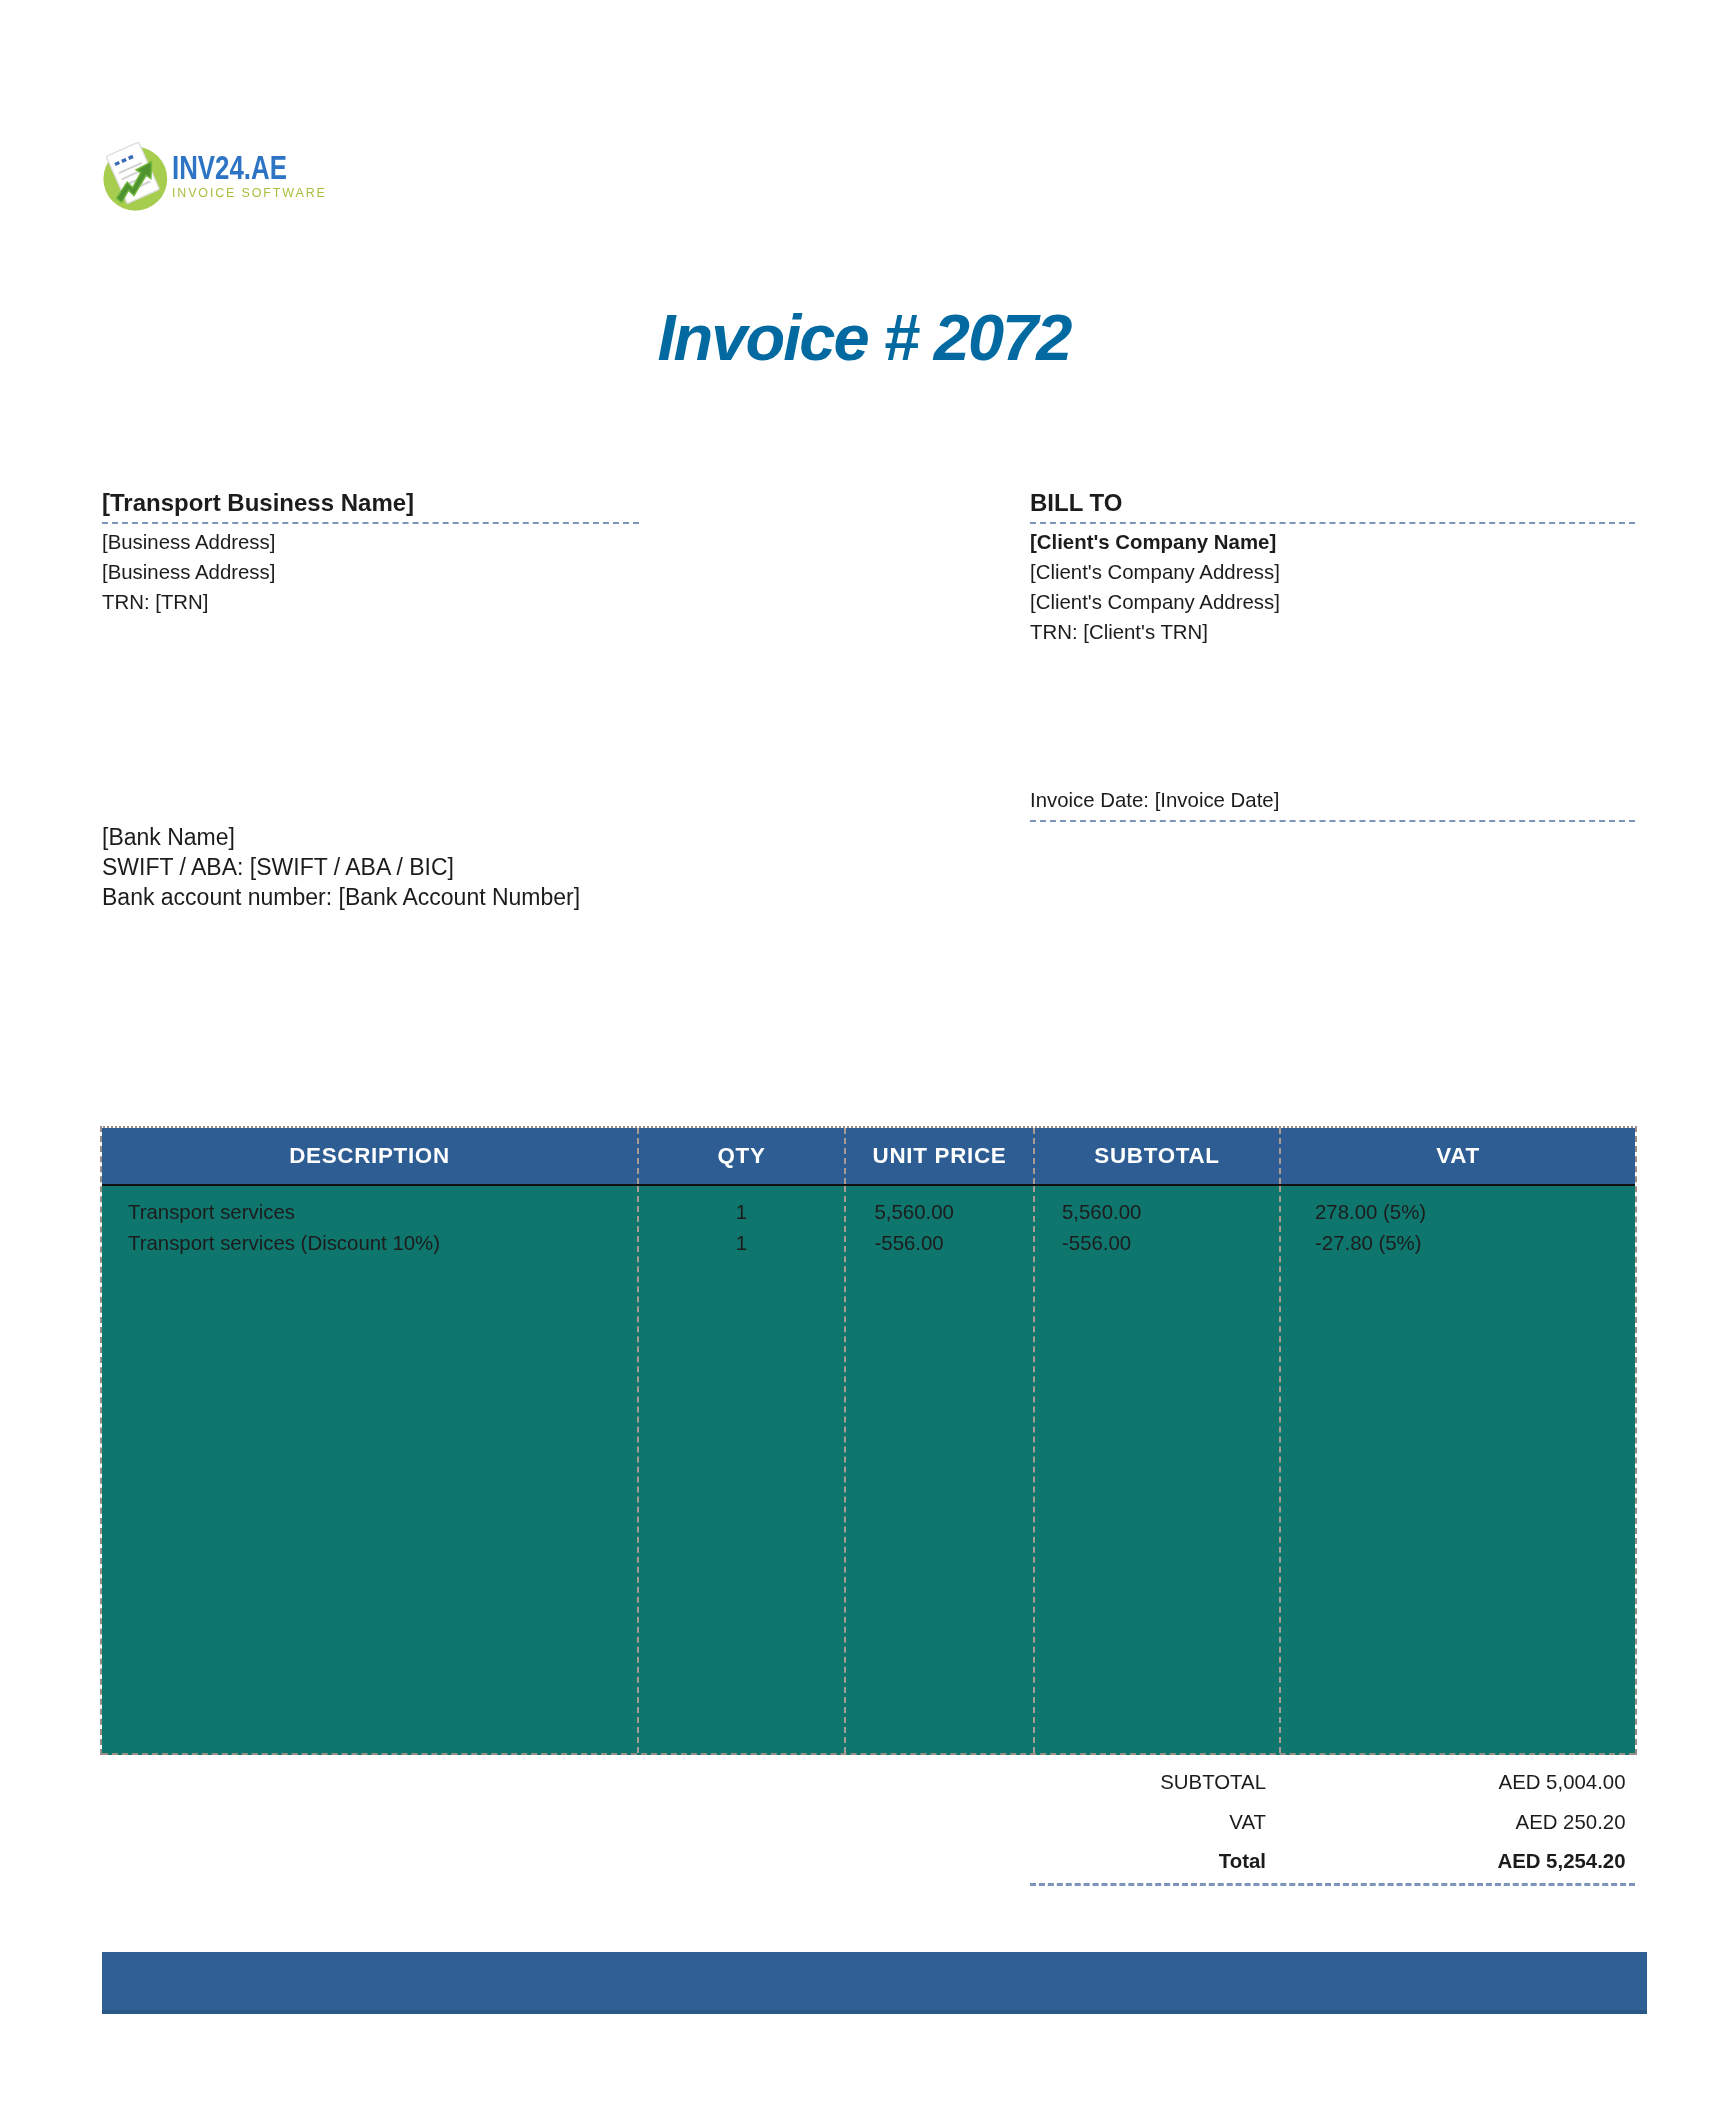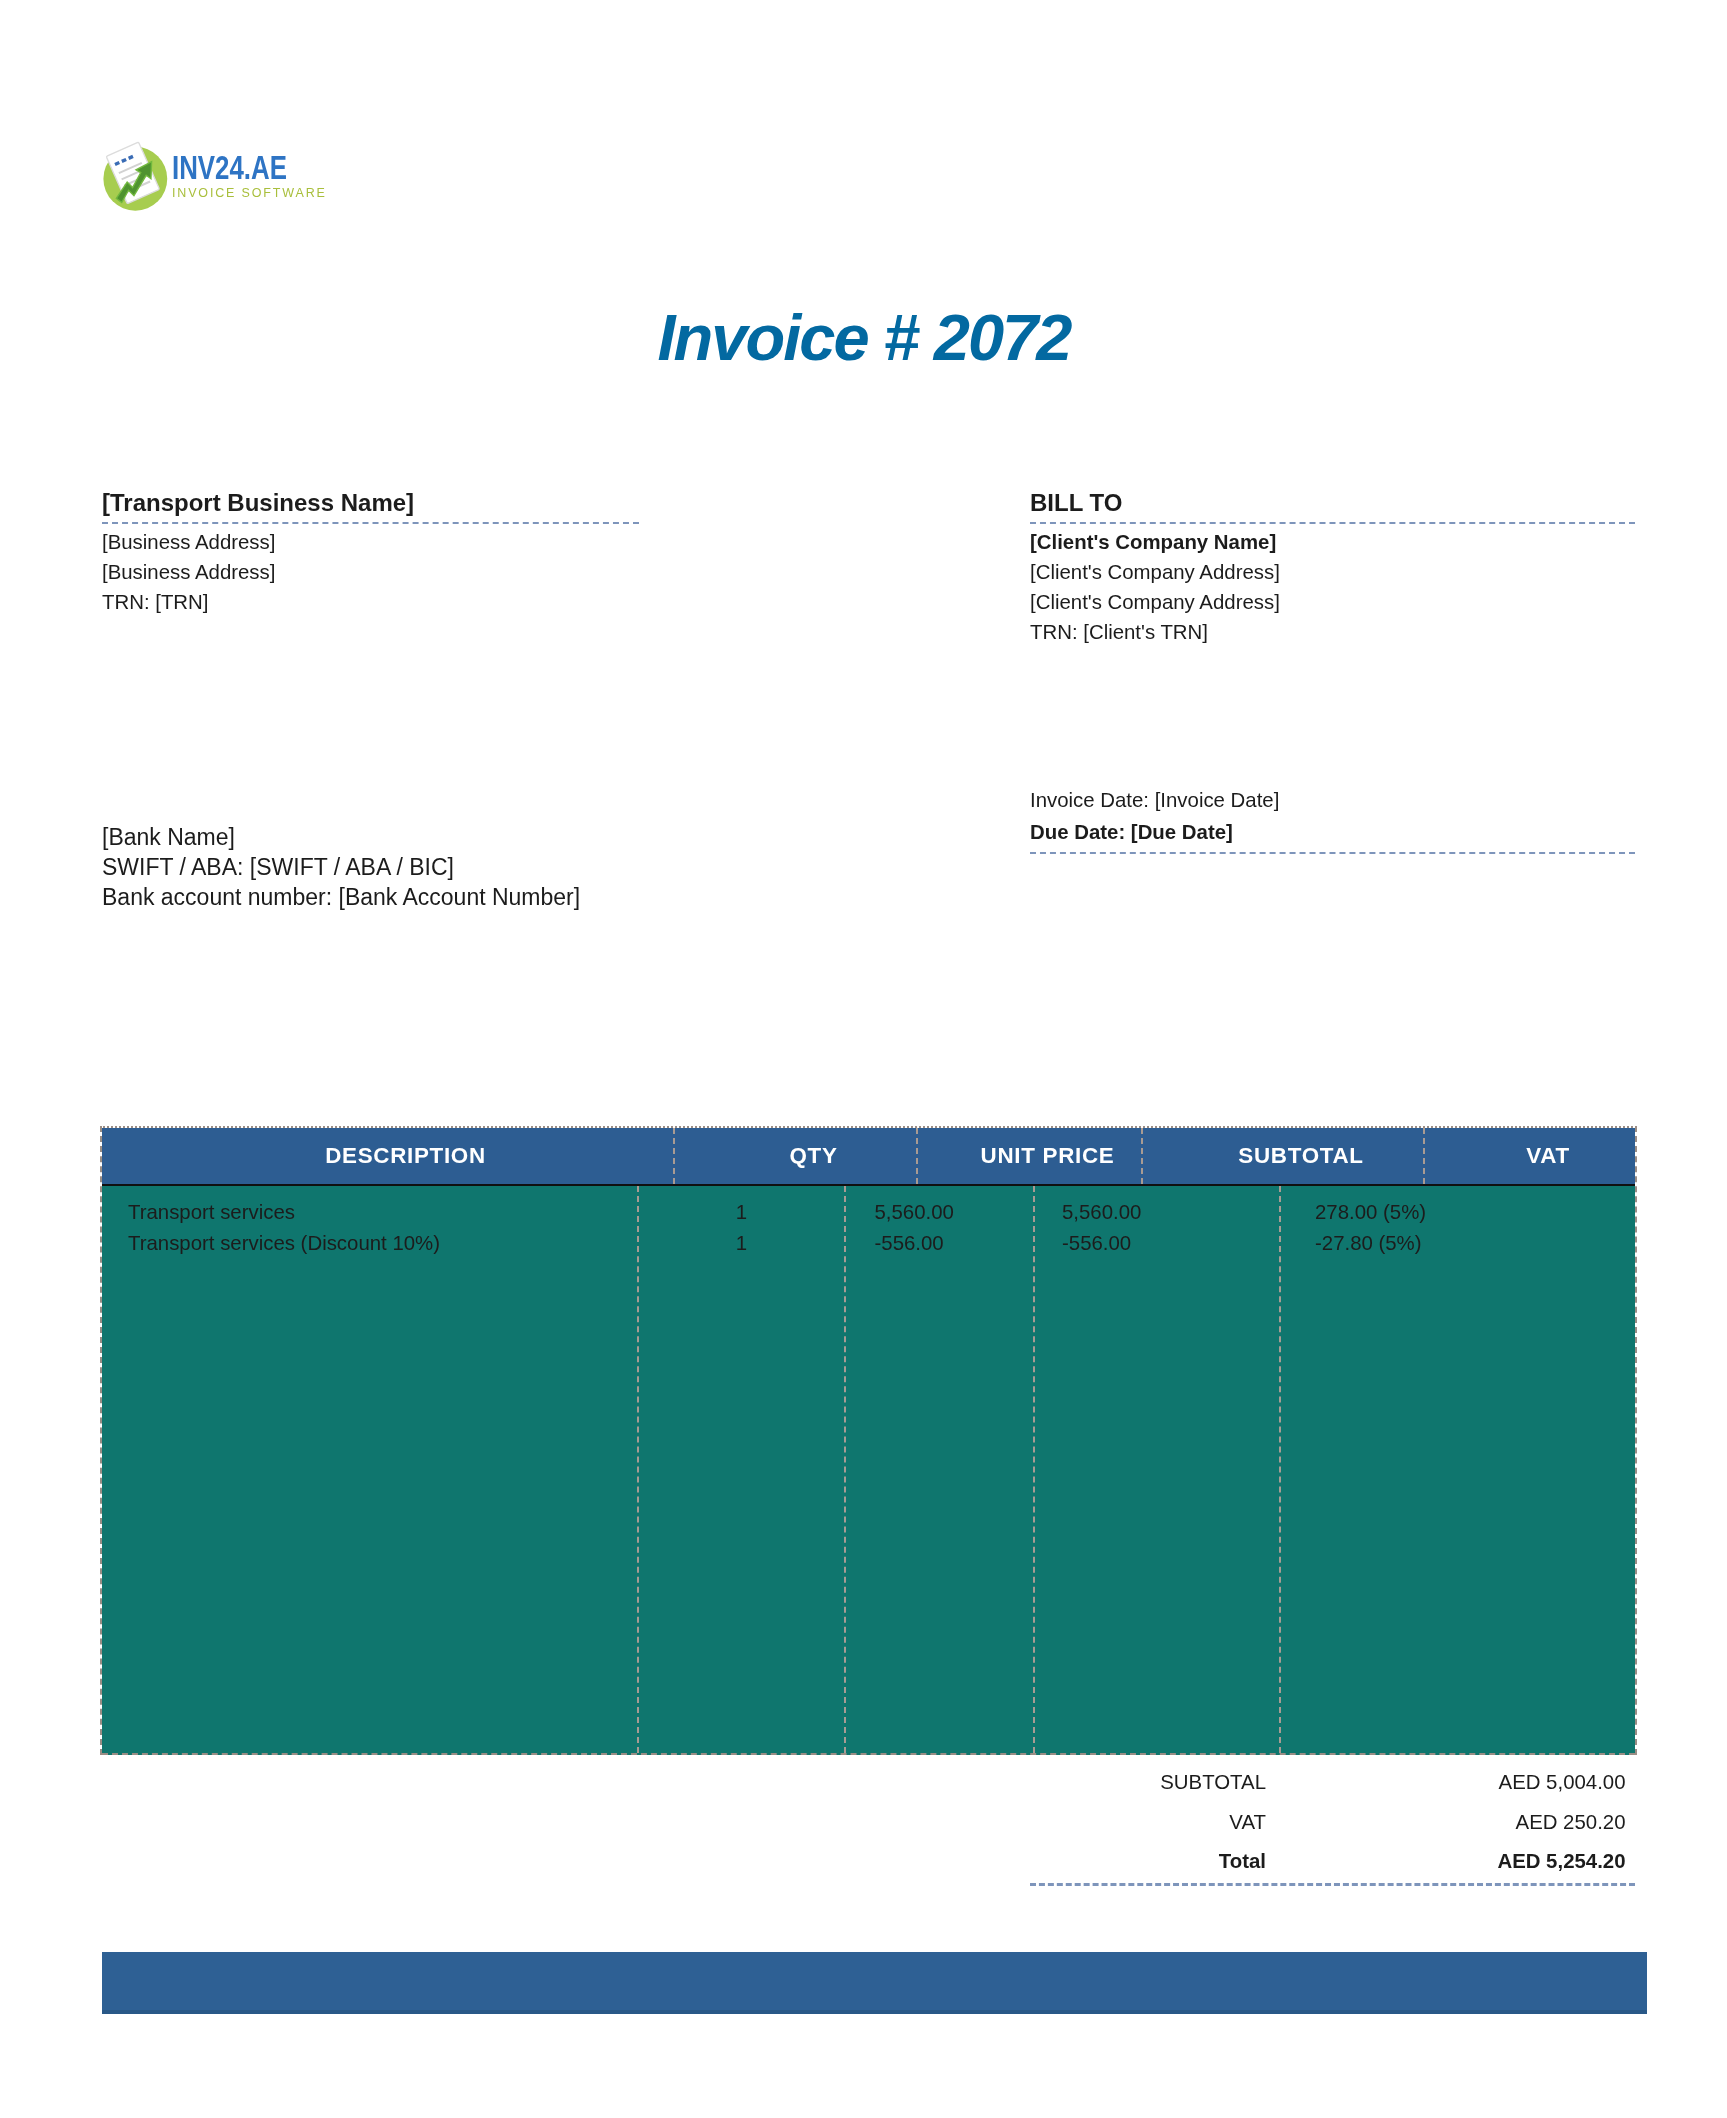--- a/index.html
+++ b/index.html
@@ -58,21 +58,21 @@
   .th {
     color:#ffffff; font-weight:bold; font-size:22.4px; text-align:center; letter-spacing:0.7px;
   }
   .tbody { display:flex; height:569px; border-bottom:2.7px dashed #9a8d85; background:#0f766e; }
   .col { padding-top:11px; font-size:20.4px; line-height:30.5px; }
   .c-desc { width:537px; } .c-qty { width:207px; } .c-unit { width:189px; }
   .c-sub { width:246px; }  .c-vat { flex:1; }
   .th.c-desc, .col.c-desc, .th.c-qty, .col.c-qty, .th.c-unit, .col.c-unit, .th.c-sub, .col.c-sub {
     border-right:2px dashed #a89b93; height:100%;
   }
-  .th { display:flex; align-items:center; justify-content:center;margin-left:36px; }
+  .th { display:flex; align-items:center; justify-content:center; }
   .col.c-desc { padding-left:26px; }
   .col.c-qty  { text-align:center; }
   .col.c-unit { padding-left:28.5px; }
   .col.c-sub  { padding-left:27px; }
   .col.c-vat  { padding-left:34px; }
 
   
   .totals {
     position:absolute; left:1030px; top:1768px; width:605px;
     font-size:20.4px; padding-bottom:5.4px; border-bottom:3.4px dashed #7e95bb;
@@ -129,21 +129,20 @@
   <div class="blk-lines">
     <div class="bold-line">[Client's Company Name]</div>
     <div>[Client's Company Address]</div>
     <div>[Client's Company Address]</div>
     <div>TRN: [Client's TRN]</div>
   </div>
 </div>
 
 <div class="dates-block">
   <div>Invoice Date: [Invoice Date]</div>
-  <div class="bold-line">Due Date: [Due Date]</div>
 </div>
 
 <div class="bank-block">
   <div>[Bank Name]</div>
   <div>SWIFT / ABA: [SWIFT / ABA / BIC]</div>
   <div>Bank account number: [Bank Account Number]</div>
 </div>
 
 <div class="items-table">
   <div class="thead">

